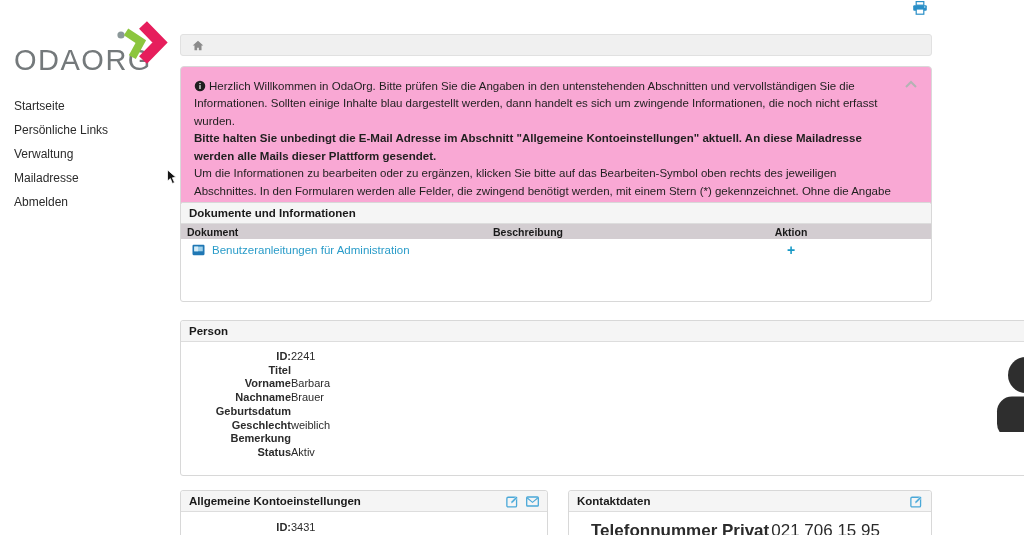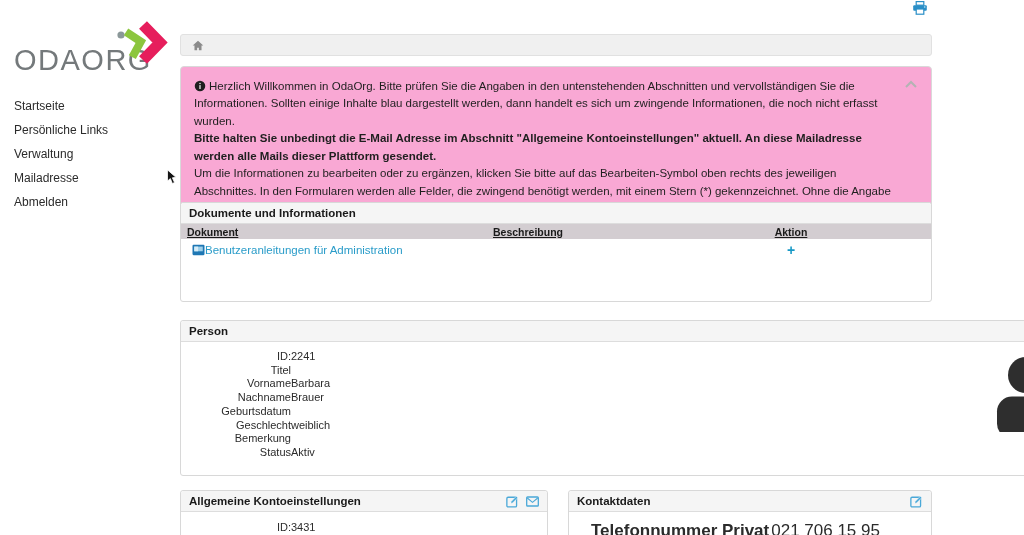--- a/index.html
+++ b/index.html
@@ -38,36 +38,36 @@
 
   .panel { position:absolute; background:#fff; border:1px solid #d8d8d8; border-radius:3px; }
   .panel-head { display:flex; align-items:center; justify-content:space-between;
     height:21px; padding:0 8px; background:#f5f5f5; border-bottom:1px solid #dddddd;
     font-size:11.5px; font-weight:bold; color:#1a1a1a; border-radius:3px 3px 0 0; }
   .head-icons { display:flex; gap:7px; align-items:center; }
 
   
   .panel-docs { left:0; top:202px; width:752px; height:100px; }
   .doc-cols { display:flex; align-items:center; height:15px; background:#d3cdd1;
-    font-size:10.5px; font-weight:bold; color:#1a1a1a;text-decoration:underline; }
+    font-size:10.5px; font-weight:bold; color:#1a1a1a; }
   .dc1 { flex:0 0 300px; padding-left:6px; }
   .dc2 { flex:0 0 270px;padding-left:12px; }
   .dc3 { flex:0 0 80px; text-align:center; }
   .doc-row { display:flex; align-items:center; height:17px; margin-top:2px; font-size:11.5px; }
-  .doc-name { display:flex; align-items:flex-end; flex:0 0 300px; padding-left:11px; }
+  .doc-name { display:flex; align-items:flex-end; gap:7px; flex:0 0 300px; padding-left:11px; }
   .doc-link { color:#2a9cc9; text-decoration:none; cursor:pointer; }
   .doc-desc { flex:0 0 270px; }
   .doc-action { flex:0 0 80px; text-align:center; color:#1899c6; font-weight:bold;
     font-size:14px; line-height:14px; cursor:pointer; }
 
   
   .panel-person { left:0; top:320px; width:909px; height:156px; }
   .fields { padding-top:8px; }
   .frow { display:flex; font-size:11px; line-height:13.7px; }
-  .flabel { width:110px; text-align:right; font-weight:normal; color:#2b2b2b; }
+  .flabel { width:110px; text-align:right; font-weight:bold; color:#2b2b2b; }
   .fvalue { color:#2b2b2b; }
   .avatar { position:absolute; right:22px; top:33px; }
 
   
   .panel-account { left:0; top:490px; width:368px; height:70px; }
   .panel-contact { left:388px; top:490px; width:364px; height:70px; }
   .crow { display:flex; font-size:17px; padding:9px 0 0 22px; }
   .clabel { font-weight:bold; color:#2b2b2b; }
   .cvalue { margin-left:2px; color:#2b2b2b; }
 

